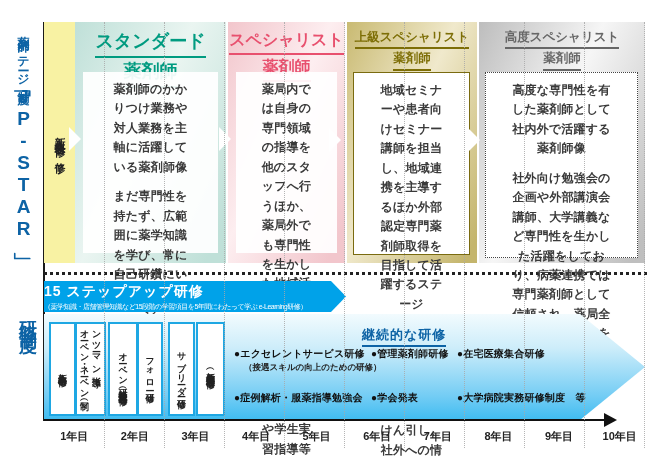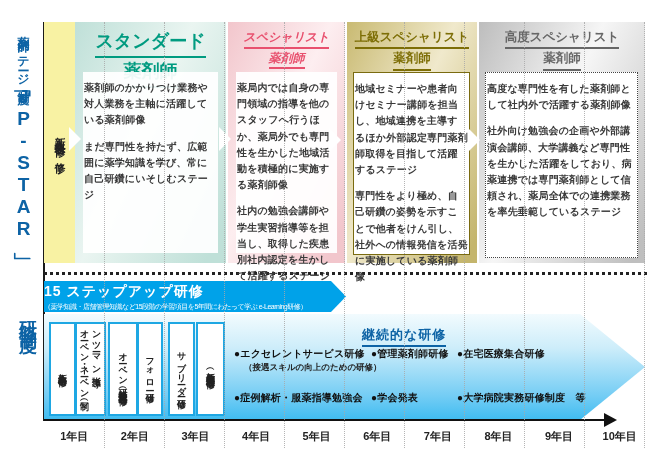--- a/index.html
+++ b/index.html
@@ -32,27 +32,27 @@
   .col-yellow{left:44px;width:31px;background:#f8f2a3;display:flex;align-items:center;justify-content:center;}
   .col-yellow .vtxt{writing-mode:vertical-rl;text-orientation:upright;font-size:11px;font-weight:bold;color:#222;letter-spacing:2px;}
   .col-yellow .vtxt .gap{margin-top:14px;display:inline;}
   .col-teal{left:75px;width:151px;background:linear-gradient(115deg,#bfe0d8,#eaf5f1 45%,#bfe0d8 92%);}
   .col-pink{left:228px;width:117px;background:linear-gradient(115deg,#f2c6cc,#fdeef0 45%,#f2c6cc 92%);}
   .col-gold{left:347px;width:130px;background:linear-gradient(115deg,#c9ba72,#f0e9cc 45%,#c4b56c 95%);}
   .col-gray{left:479px;width:166px;background:linear-gradient(115deg,#bdbdbd,#f6f6f6 45%,#bfbfbf 95%);}
   .stage-head{margin-top:6px;text-align:center;font-weight:bold;line-height:1.55;}
   .stage-head span{display:inline-block;border-bottom:2px solid currentColor;padding-bottom:0px;}
   .head-teal{color:#009b80;font-size:18px;}
-  .head-pink{color:#e8506e;font-size:12px;font-style:italic;}
+  .head-pink{color:#e8506e;font-size:16px;}
   .head-gold{color:#7d6e06;font-size:12.5px;}
   .head-gray{color:#666;font-size:12.5px;}
   .stage-box{
     position:absolute;top:50px;left:8px;right:8px;bottom:10px;
-    background:rgba(255,255,255,.93);padding:8px 1px;
-    font-size:10px;font-weight:bold;line-height:1.62;color:#3a3a3a;letter-spacing:.2px;z-index:2;
+    background:rgba(255,255,255,.93);padding:8px 25px;
+    font-size:12px;font-weight:bold;line-height:1.62;color:#3a3a3a;letter-spacing:.2px;z-index:2;text-align:center;
   }
   .stage-box p{margin:0 0 10px;}
   .col-gold .stage-box{left:6px;right:7px;bottom:8px;border:1px solid #7a6b10;background:#fff;}
   .col-gray .stage-box{left:6px;right:7px;bottom:5px;border:1px dotted #444;background:#fff;}
   .chev{position:absolute;width:12px;height:24px;background:#fff;z-index:5;
     clip-path:polygon(0 0,100% 50%,0 100%);filter:drop-shadow(1px 1px 1px rgba(0,0,0,.25));}
   
   .big-arrow{
     position:absolute;left:44px;top:314px;width:601px;height:106px;z-index:1;
     background:linear-gradient(180deg,#f2fbfe 0%,#cdedfa 32%,#72ccf4 78%,#3fbcf1 100%);

